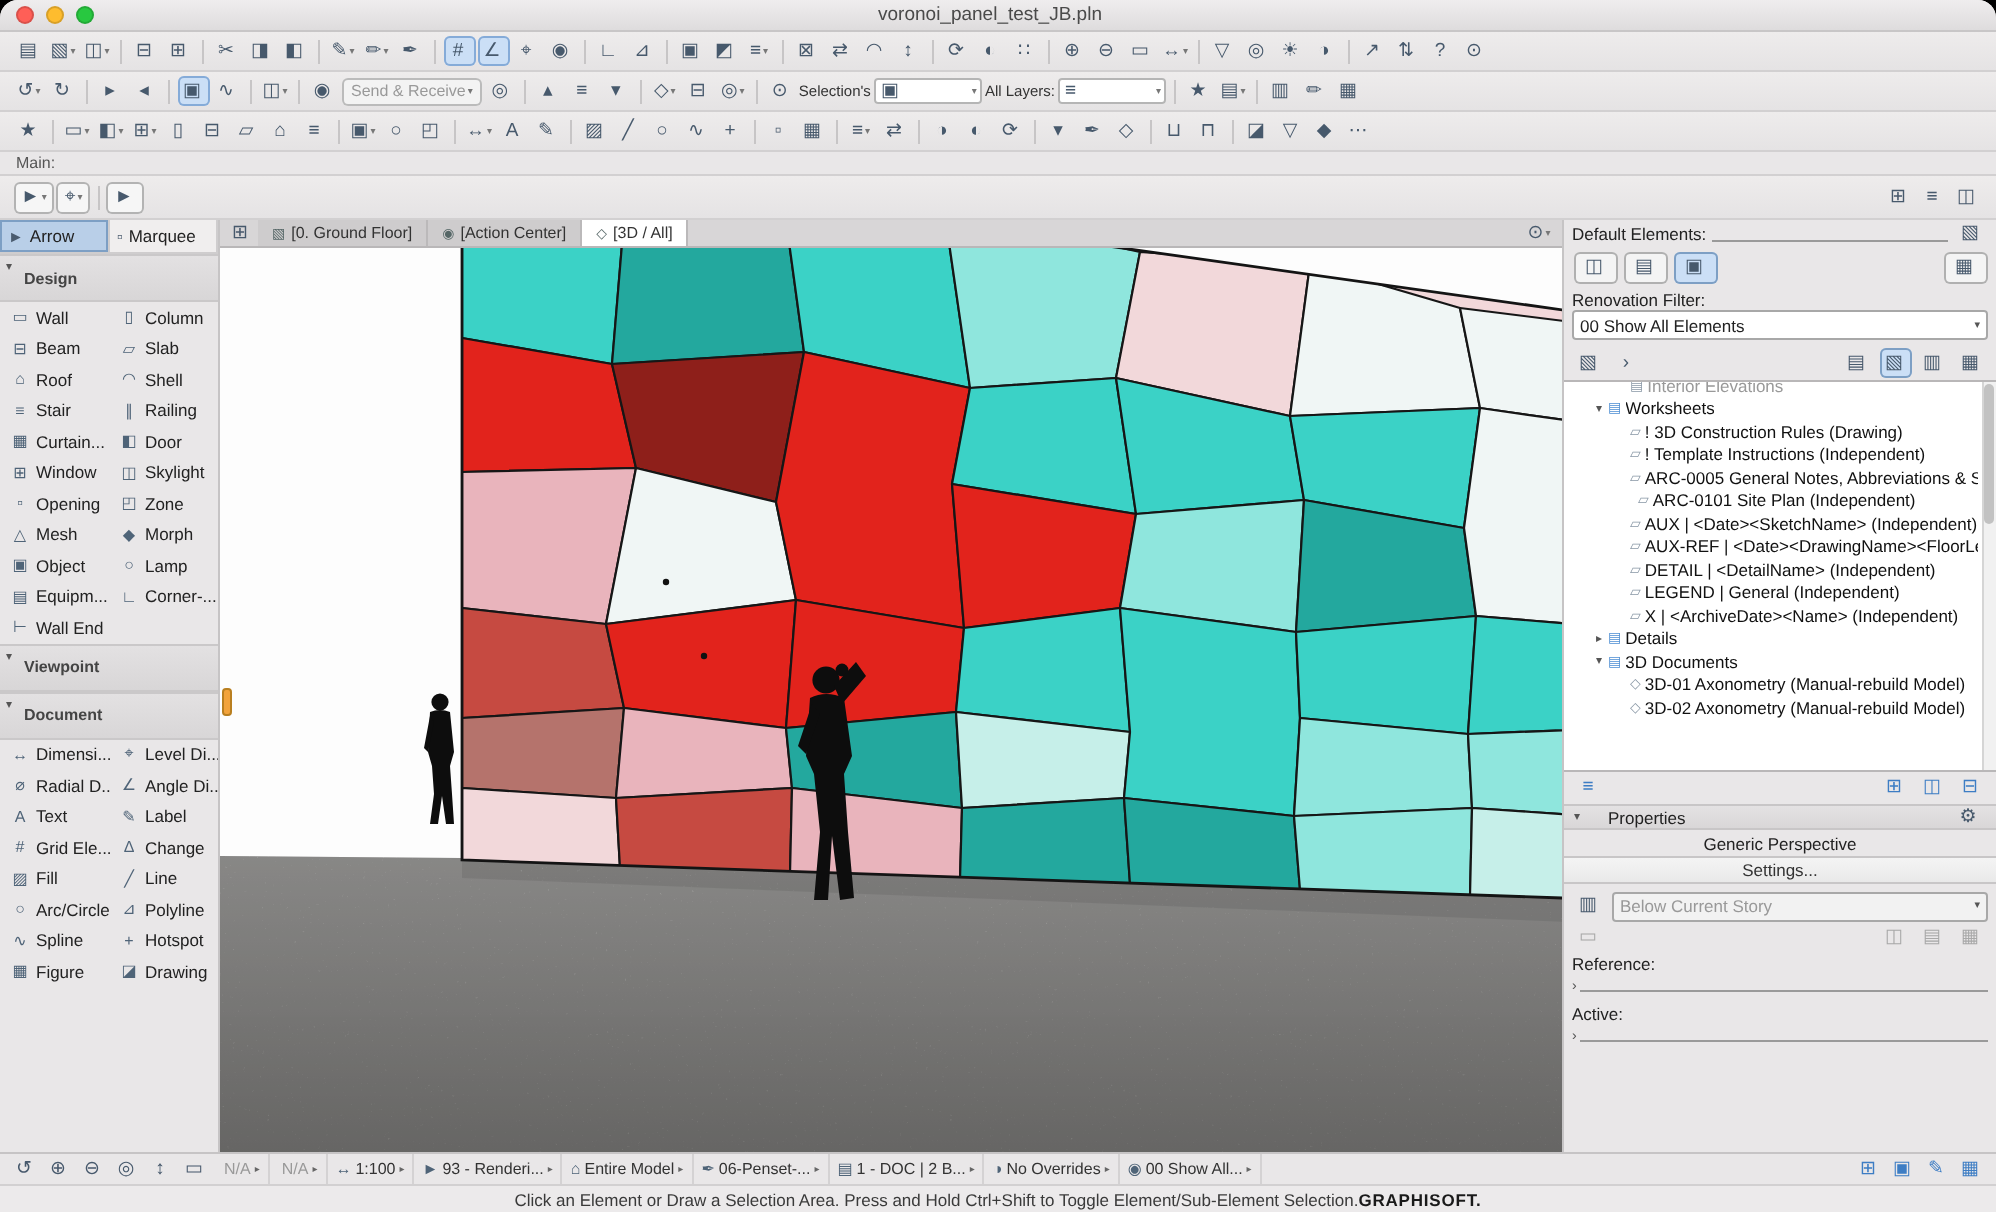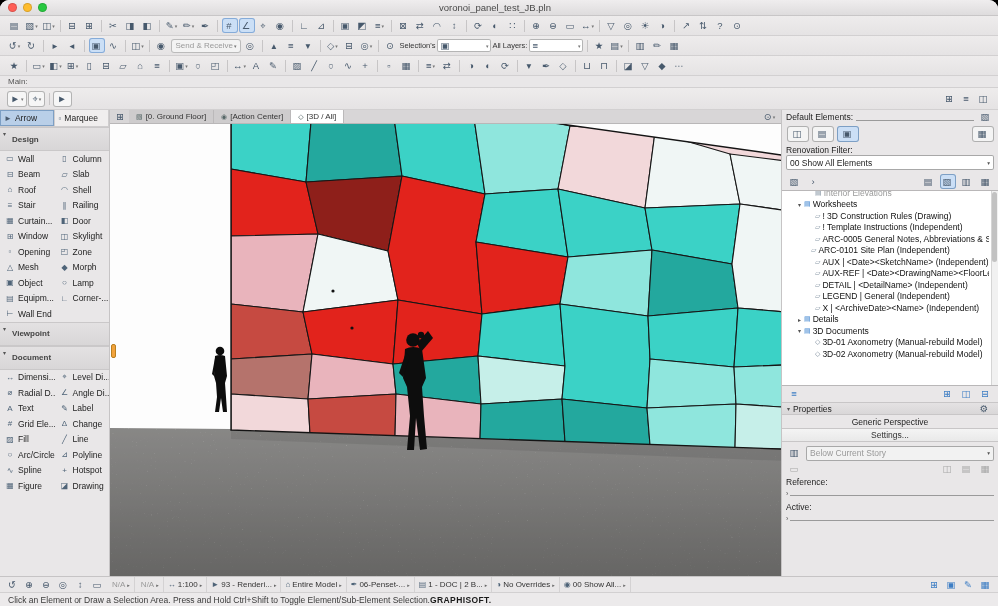--- a/index.html
+++ b/index.html
@@ -73,21 +73,21 @@
   .tnode .tg{font-size:7px;color:#8a98a6;margin-right:2px;flex:none}
   .tnode.folder .tg{color:#4d8ed3}
   .tnode.sel{background:#c2c2c2;font-weight:bold}
   .tnode.dim{color:#999}
   .tnode.cut{margin-top:-4px}
   .tl{overflow:hidden;white-space:nowrap}
   .tree-scroll{position:absolute;top:0;right:0;width:7px;height:100%;background:#f1f1f1;border-left:1px solid #d5d5d5}
   .tree-thumb{position:absolute;top:1px;right:1px;width:5px;height:70px;background:#c2c2c2;border-radius:3px}
   .tree-footer{height:16px;gap:2px}
   .tree-footer .tbi{color:#3d7dc4}
-  .props{height:13px;flex:none;background:linear-gradient(#e4e2e3,#d9d7d8);border-top:1px solid #c8c6c7;border-bottom:1px solid #c8c6c7;display:flex;align-items:center;gap:3px;padding:0 5px}
+  .props{height:13px;flex:none;background:linear-gradient(#e4e2e3,#d9d7d8);border-top:1px solid #c8c6c7;border-bottom:1px solid #c8c6c7;display:flex;align-items:center;gap:14px;padding:0 5px}
   .props .pcaret{font-size:6px;color:#555}
   .props .tbi{height:11px}
   .gp-row{height:13px;flex:none;display:flex;align-items:center;justify-content:center;font-size:8.5px}
   .settings-row{height:14px;flex:none;display:flex;align-items:center;justify-content:center;background:linear-gradient(#f4f4f4,#e9e9e9);border-top:1px solid #c8c6c7;border-bottom:1px solid #c8c6c7;color:#333}
   .rp-story{height:18px;gap:3px;margin-top:2px}
   .rp-story .rp-select{flex:1;margin:0}
   .rp-dis{height:14px;gap:2px}
   .rp-dis .tbi{color:#a8a8a8}
   .rp-chevrow{display:flex;align-items:center;margin:0 4px 2px;height:12px;gap:2px;flex:none}
   .rp-chevrow .chev{font-size:7px;color:#555}
@@ -95,21 +95,21 @@
   
   .statusbar{height:16px;flex:none;display:flex;align-items:center;background:#e9e7e8;border-top:1px solid #c6c4c5;padding:0 4px;overflow:hidden}
   .sb-icons{display:flex;align-items:center}
   .sb-fields{display:flex;align-items:center;height:100%}
   .sbf{display:flex;align-items:center;gap:2px;padding:0 4px;height:100%;border-right:1px solid #d4d2d3;font-size:8px;color:#333;white-space:nowrap}
   .sbf .sbg{font-size:8px;color:#4f6478}
   .sbf .sbc{font-size:5px;color:#666}
   .sbf.dim{color:#999}
   .sb-right{display:flex;align-items:center}
   .sb-right .tbi{color:#3d7dc4}
-  .helpbar{height:14px;flex:none;display:flex;align-items:center;justify-content:flex-start;background:#eceaeb;border-top:1px solid #d2d0d1;padding:0 8px;font-size:8.5px;color:#3a3a3a;white-space:nowrap;overflow:hidden}
+  .helpbar{height:14px;flex:none;display:flex;align-items:center;justify-content:center;background:#eceaeb;border-top:1px solid #d2d0d1;padding:0 8px;font-size:8.5px;color:#3a3a3a;white-space:nowrap;overflow:hidden}
   .brand{font-weight:bold;letter-spacing:.4px;color:#1a1a1a}
 </style>
 </head>
 <body>
 
 <div class="window">
 
   <div class="titlebar">
     <div class="lights">
       <span class="light" style="background:#ff5f57"></span>
@@ -1225,21 +1225,21 @@
             <div class="tnode" style="padding-left: 24px;">
               <span class="tw"></span>
               <span class="tg">▱</span>
               <span class="tl">! Template Instructions (Independent)</span>
             </div>
             <div class="tnode" style="padding-left: 24px;">
               <span class="tw"></span>
               <span class="tg">▱</span>
               <span class="tl">ARC-0005 General Notes, Abbreviations &amp; Sym</span>
             </div>
-            <div class="tnode" style="padding-left: 20px;">
+            <div class="tnode" style="padding-left: 28px;">
               <span class="tw"></span>
               <span class="tg">▱</span>
               <span class="tl">ARC-0101 Site Plan (Independent)</span>
             </div>
             <div class="tnode" style="padding-left: 24px;">
               <span class="tw"></span>
               <span class="tg">▱</span>
               <span class="tl">AUX | &lt;Date&gt;&lt;SketchName&gt; (Independent)</span>
             </div>
             <div class="tnode" style="padding-left: 24px;">

